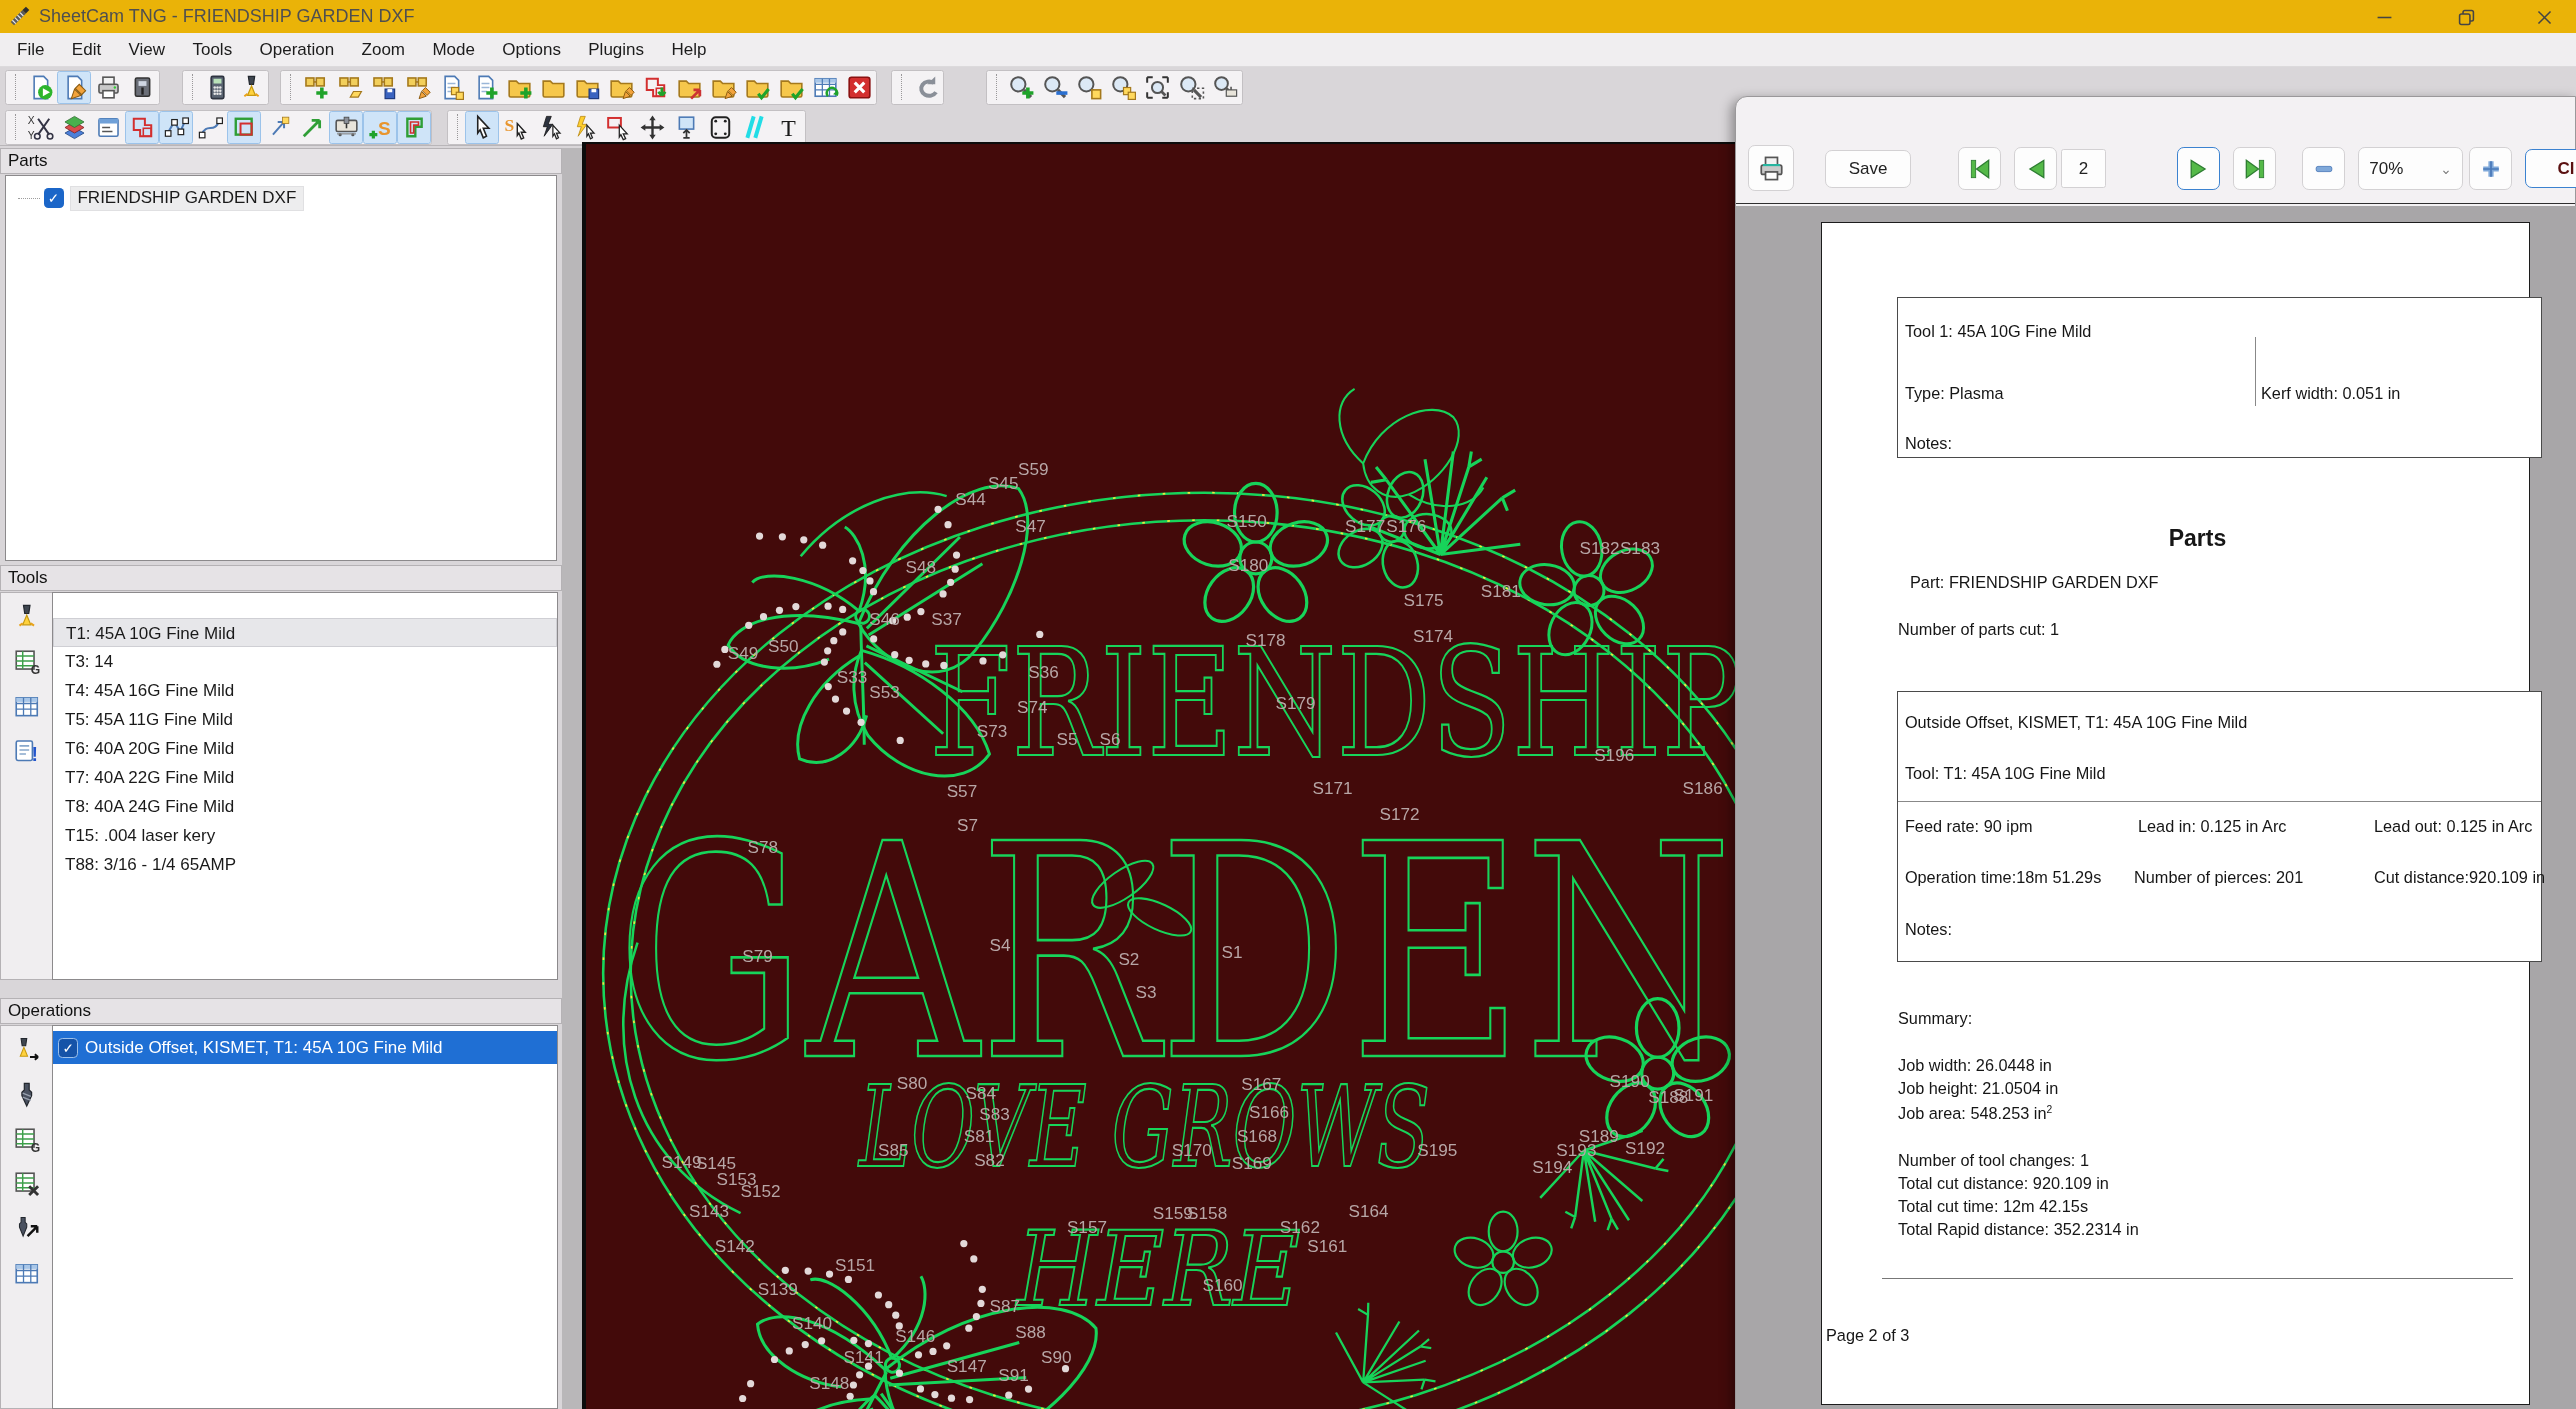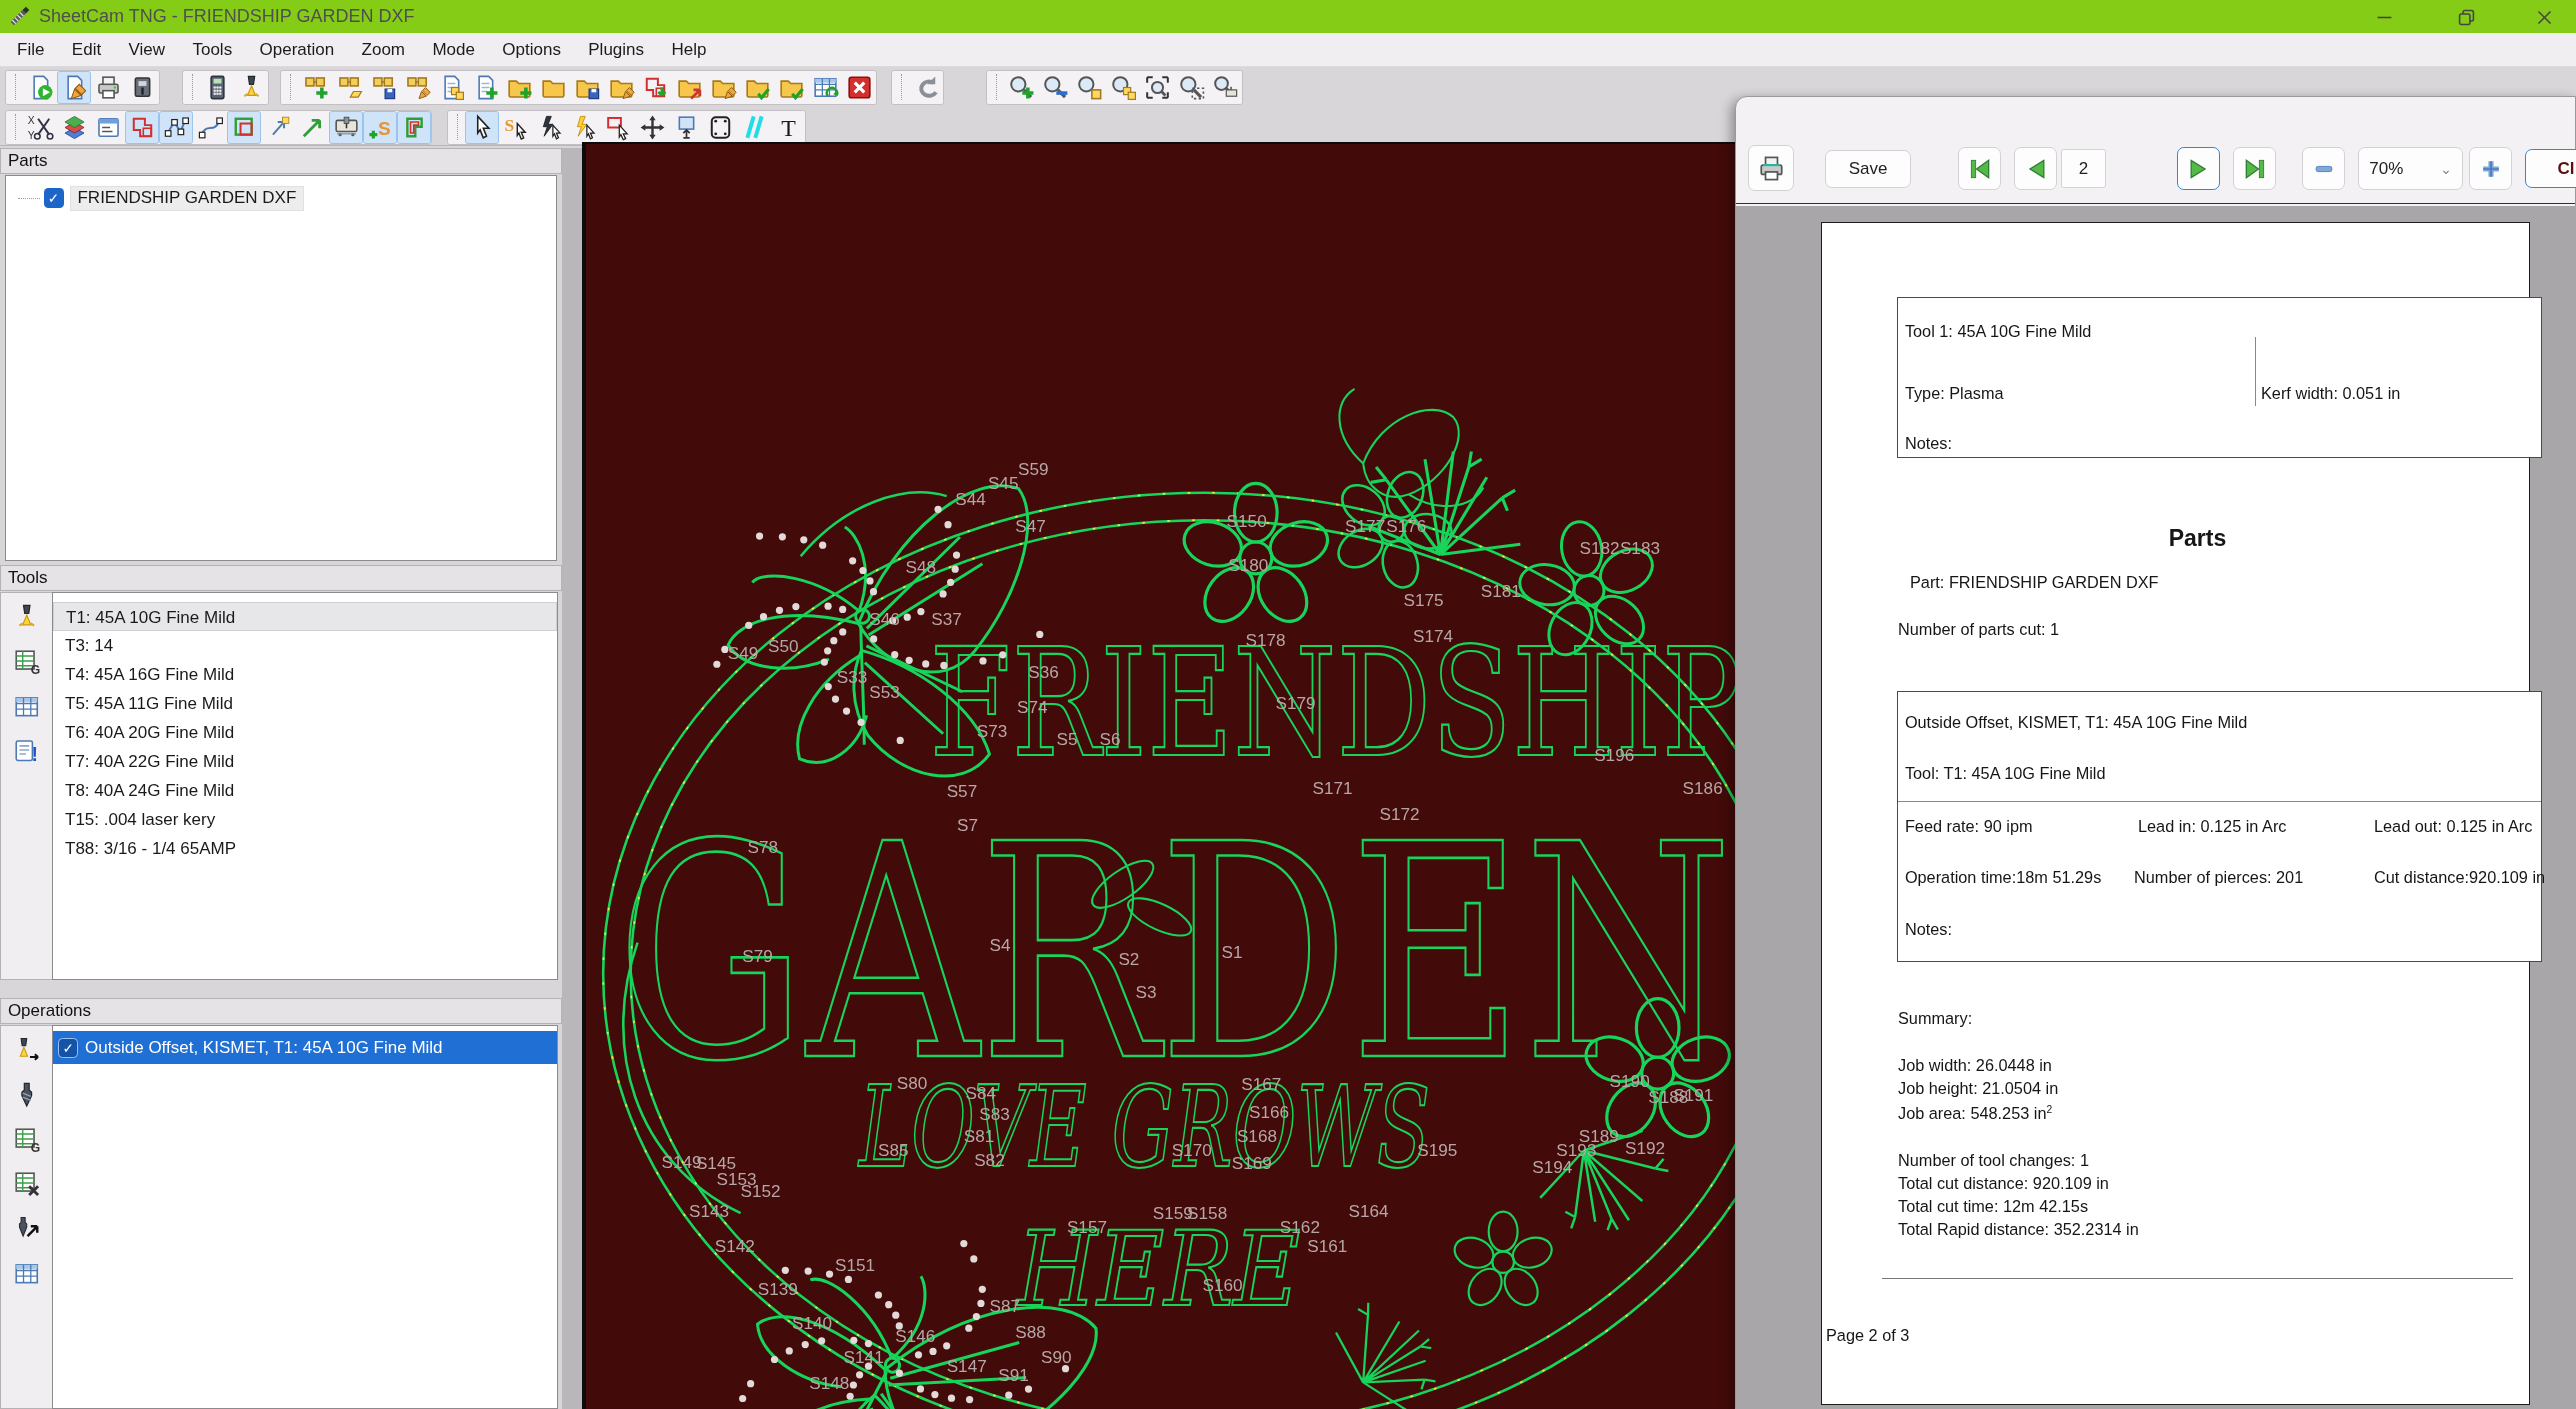--- a/index.html
+++ b/index.html
@@ -1,21 +1,21 @@
 <!DOCTYPE html>
 <html style="font-size:13.7px"><head>
 <meta charset="utf-8">
 <style>
   html,body{margin:0;padding:0;background:#6e6e6e;}
   *{box-sizing:border-box;}
   #app{position:relative;width:2576px;height:1409px;overflow:hidden;background:#d9d6d9;
        font-family:"Liberation Sans",sans-serif;color:#1a1a1a;}
   .abs{position:absolute;}
   
-  .titlebar{left:0;top:0;width:2576px;height:33px;background:#84cc16;}
+  .titlebar{left:0;top:0;width:2576px;height:33px;background:#eab308;}
   .apptitle{left:39px;top:6px;font-size:18px;color:#4f4f4f;}
   .winbtn{top:3.4px;width:52px;height:27.5px;display:flex;align-items:center;justify-content:center;color:#444;}
   .menubar{left:0;top:33px;width:2576px;height:34px;background:#f0eef0;border-bottom:0.9px solid #dcdadc;}
   .menuitem{display:inline-block;padding:0 13.7px;line-height:33px;font-size:17px;color:#1c1c1c;}
   .menuitem:first-child{margin-left:3.4px;}
   
   .tbrow{left:0;width:2576px;background:#d9d6d9;}
   .tb1{top:67px;height:40px;}
   .tb2{top:107px;height:39px;border-bottom:0.9px solid #b9b6b9;}
   .tgroup{position:absolute;top:2.6px;height:35px;background:#f4f2f4;border:0.9px solid #c3c0c3;
@@ -522,21 +522,21 @@
         </svg>
       </div>
       <div class="sideicon">
         <svg viewBox="0 0 34 34" width="27.5" height="27.5">
           <rect x="4" y="5" width="20" height="24" rx="2" fill="#fff" stroke="#4d7ab5" stroke-width="2"></rect>
           <path d="M8 11 h12 M8 16 h12 M8 21 h8" stroke="#88a8cc" stroke-width="2"></path>
           <text x="23" y="30" font-size="24" font-weight="bold" fill="#2255cc" font-family="Liberation Sans,sans-serif">!</text>
         </svg>
       </div>
     </div>
-  <div class="abs plist" id="toollist" style="left:52px;top:592px;width:506px;height:388px;padding-top:9px">
+  <div class="abs plist" id="toollist" style="left:52px;top:592px;width:506px;height:388px;padding-top:25px">
       <div class="toolrow sel">T1: 45A 10G Fine Mild</div>
       <div class="toolrow">T3: 14</div>
       <div class="toolrow">T4: 45A 16G Fine Mild</div>
       <div class="toolrow">T5: 45A 11G Fine Mild</div>
       <div class="toolrow">T6: 40A 20G Fine Mild</div>
       <div class="toolrow">T7: 40A 22G Fine Mild</div>
       <div class="toolrow">T8: 40A 24G Fine Mild</div>
       <div class="toolrow">T15: .004 laser kery</div>
       <div class="toolrow">T88: 3/16 - 1/4 65AMP</div>
     </div>

